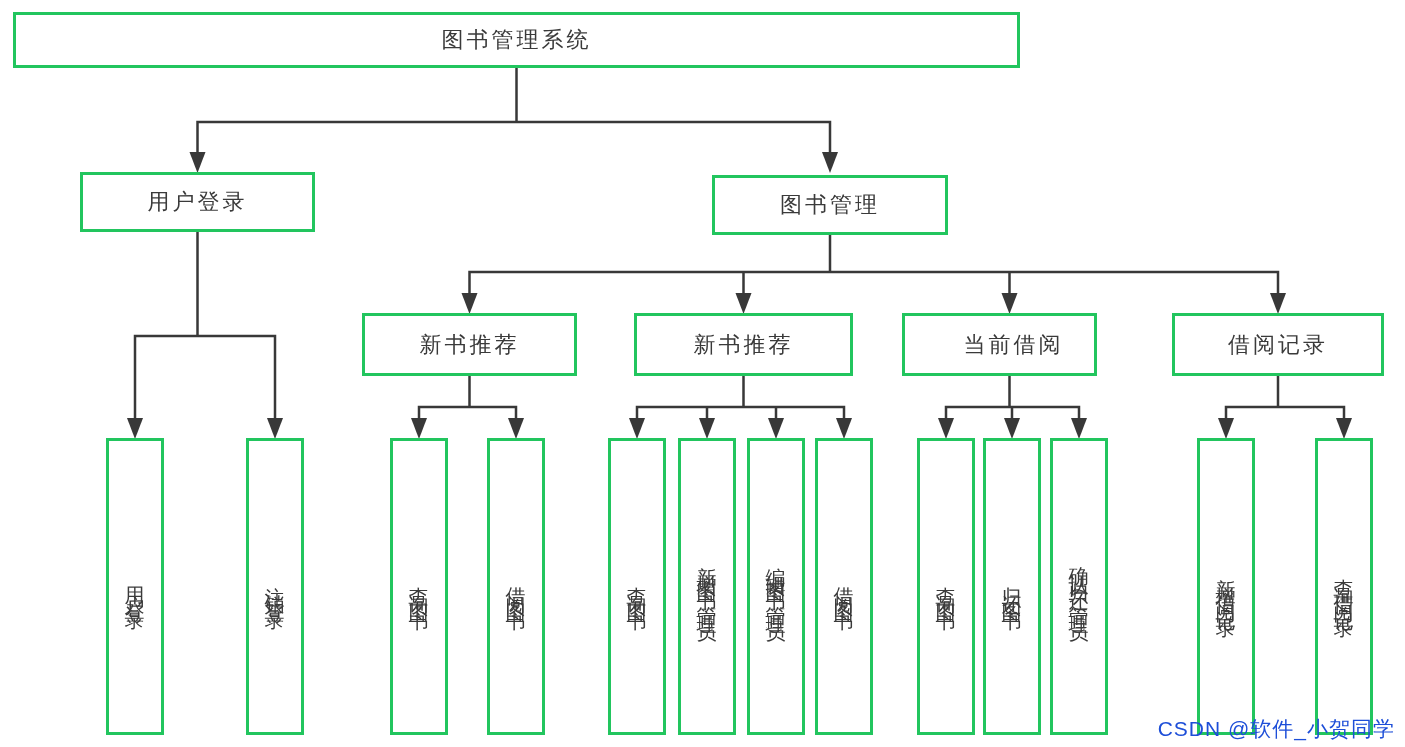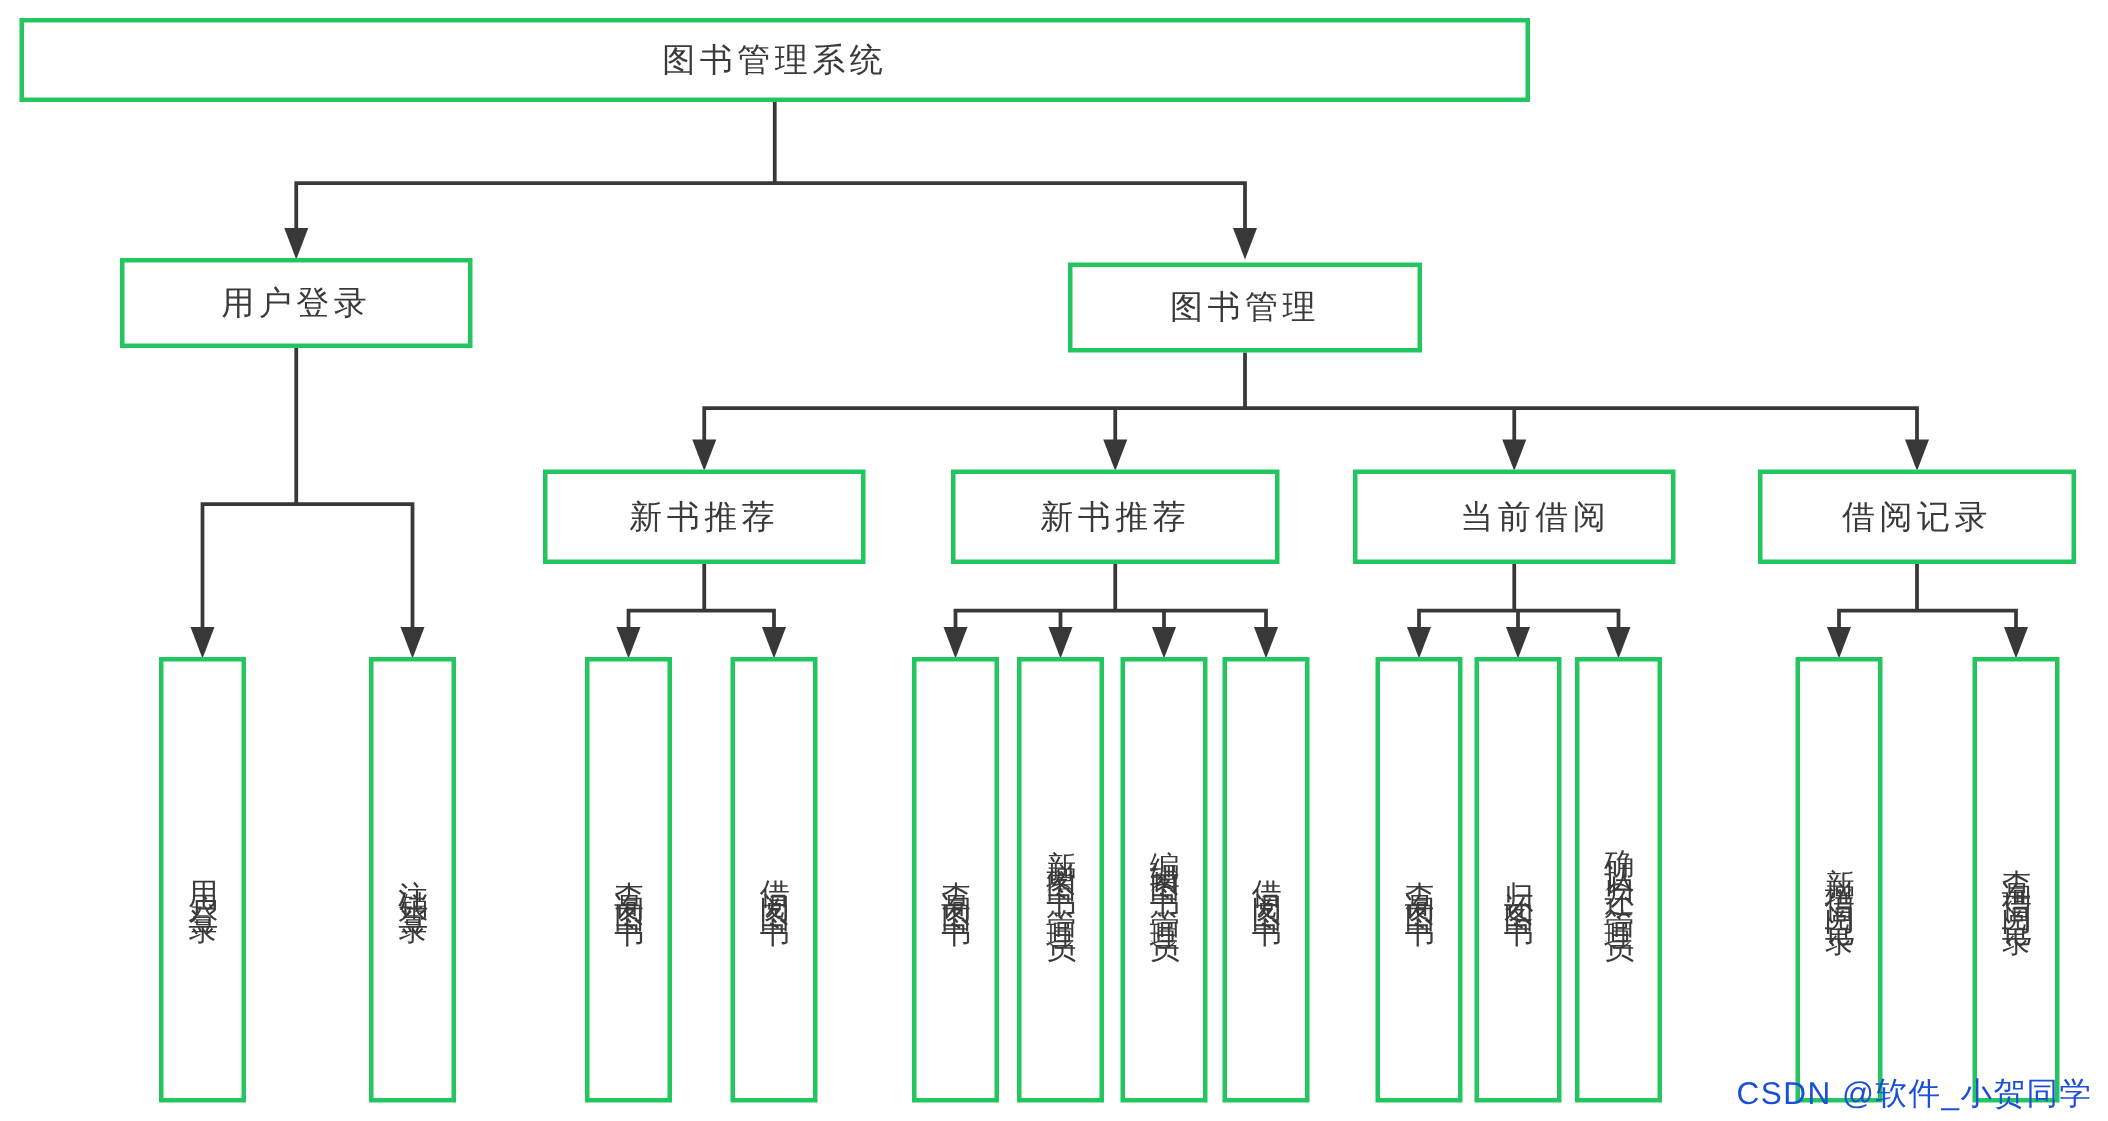--- a/index.html
+++ b/index.html
@@ -37,21 +37,21 @@
     font-size: 20px;
     letter-spacing: 8px;
     line-height: 1;
   }
   
   .root-box   { left: 13px;  top: 12px;  width: 1007px; height: 56px; }
   .l2-a       { left: 80px;  top: 172px; width: 235px;  height: 60px; }
   .l2-b       { left: 712px; top: 175px; width: 236px;  height: 60px; }
   .l3-a       { left: 362px; top: 313px; width: 215px;  height: 63px; }
   .l3-b       { left: 634px; top: 313px; width: 219px;  height: 63px; }
-  .l3-c       { left: 902px; top: 313px; width: 215px;  height: 63px; padding-left: 28px; }
+  .l3-c       { left: 902px; top: 313px; width: 195px;  height: 63px; padding-left: 28px; }
   .l3-d       { left: 1172px;top: 313px; width: 212px;  height: 63px; }
   .leaf       { top: 438px;  width: 58px; height: 297px; }
   .lf1  { left: 106px; }  .lf2  { left: 246px; }
   .lf3  { left: 390px; }  .lf4  { left: 487px; }
   .lf5  { left: 608px; }  .lf6  { left: 678px; }
   .lf7  { left: 747px; }  .lf8  { left: 815px; }
   .lf9  { left: 917px; }  .lf10 { left: 983px; }
   .lf11 { left: 1050px; } .lf12 { left: 1197px; }
   .lf13 { left: 1315px; }
   .watermark {

